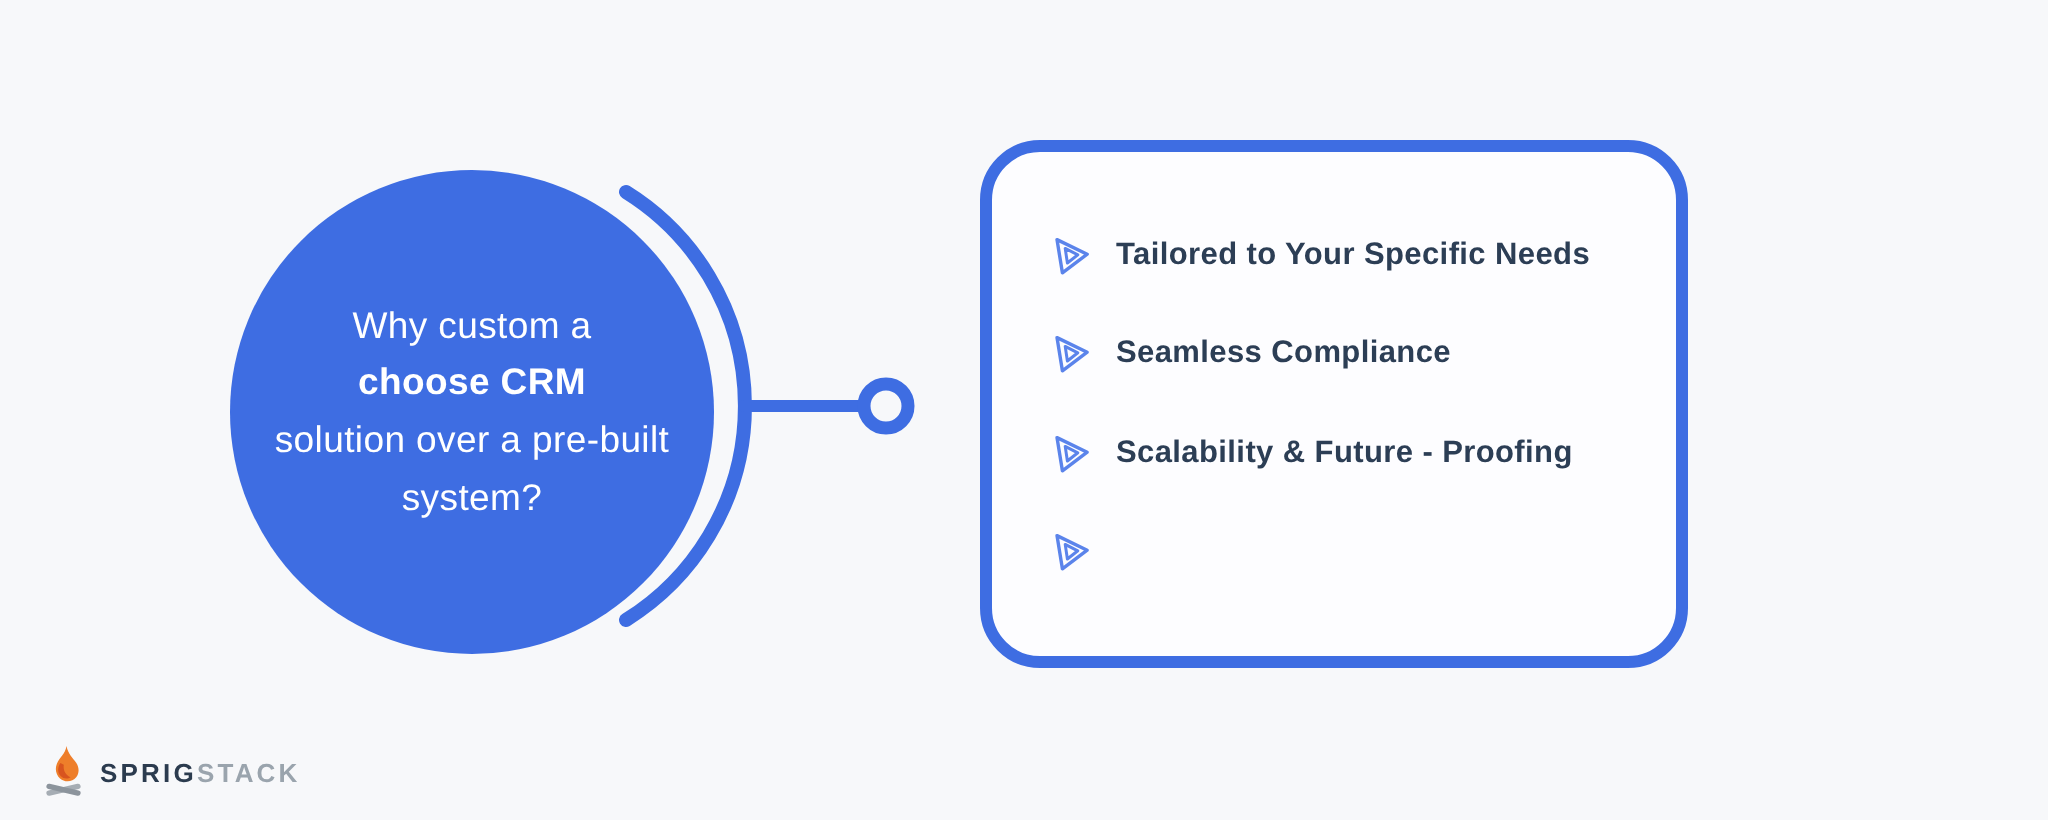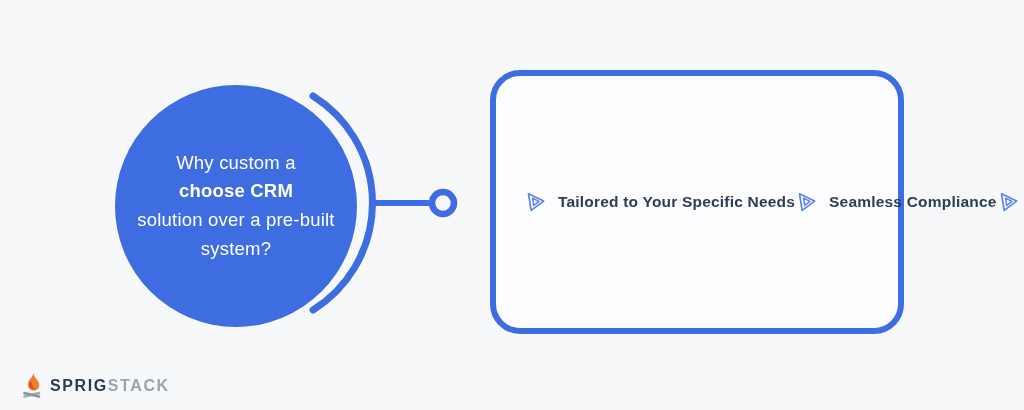--- a/index.html
+++ b/index.html
@@ -52,25 +52,26 @@
     letter-spacing:.2px;
   }
   .question-text strong{
     display:block;
     font-weight:700;
   }
   
   .benefits-box{
     position:absolute;
     left:490px;top:70px;
-    width:414px;height:264px;
+    width:354px;height:264px;
     background:var(--box-bg);
     border:6px solid var(--accent);
     border-radius:30px;
     display:flex;
+    flex-direction:column;
     justify-content:space-evenly;
     padding:14px 18px 14px 28px;
   }
   .benefit-row{
     display:flex;
     align-items:center;
     gap:10px;
   }
   .bullet-icon{
     flex:0 0 auto;
@@ -88,21 +89,21 @@
   
   .logo{
     position:absolute;
     left:22px;top:372px;
     display:flex;
     align-items:center;
     gap:6px;
   }
   .logo-icon svg{display:block;}
   .logo-text{
-    font-size:16px;
+    font-size:13px;
     font-weight:700;
     letter-spacing:1.6px;
     color:var(--logo-dark);
   }
   .logo-text .light{
     color:var(--logo-light);
     font-weight:700;
   }
 </style>
 </head>
@@ -142,20 +143,21 @@
       <span class="benefit-label">Seamless Compliance</span>
     </div>
 
     <div class="benefit-row">
       <span class="bullet-icon">
         <svg width="24" height="24" viewBox="0 0 24 24" fill="none">
           <path d="M4.5 3.8 L19.6 11.1 L7.2 20.4 Z" stroke="#5B84EB" stroke-width="1.7" stroke-linejoin="round"></path>
           <path d="M8.6 8.2 L14.9 11.4 L9.7 15.5 Z" stroke="#5B84EB" stroke-width="1.5" stroke-linejoin="round"></path>
         </svg>
       </span>
+      <span class="benefit-label">Scalability &amp; Future - Proofing</span>
     </div>
 
 
     <div class="benefit-row">
       <span class="bullet-icon">
         <svg width="24" height="24" viewBox="0 0 24 24" fill="none">
           <path d="M4.5 3.8 L19.6 11.1 L7.2 20.4 Z" stroke="#5B84EB" stroke-width="1.7" stroke-linejoin="round"></path>
           <path d="M8.6 8.2 L14.9 11.4 L9.7 15.5 Z" stroke="#5B84EB" stroke-width="1.5" stroke-linejoin="round"></path>
         </svg>
       </span>

